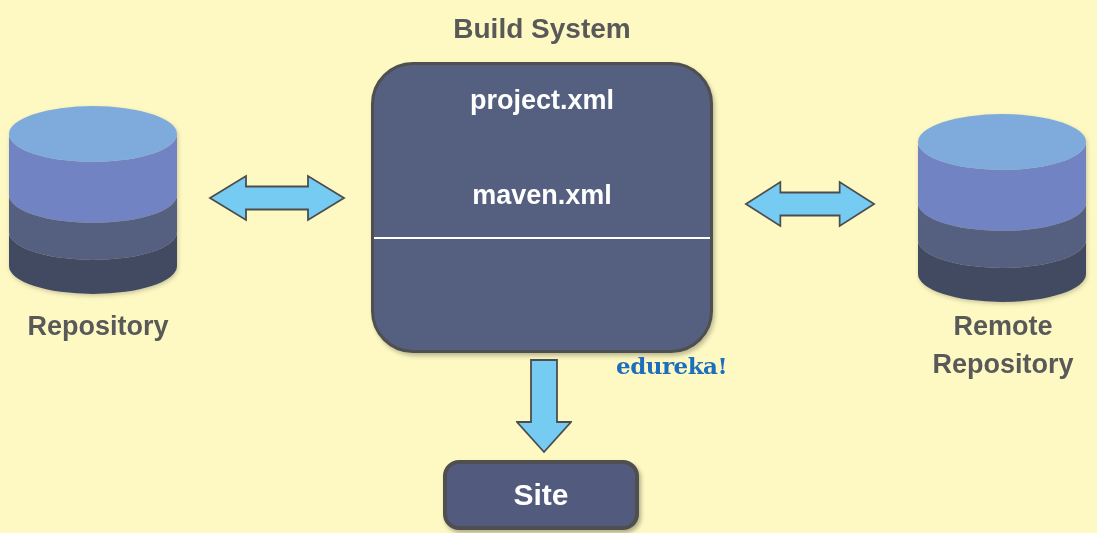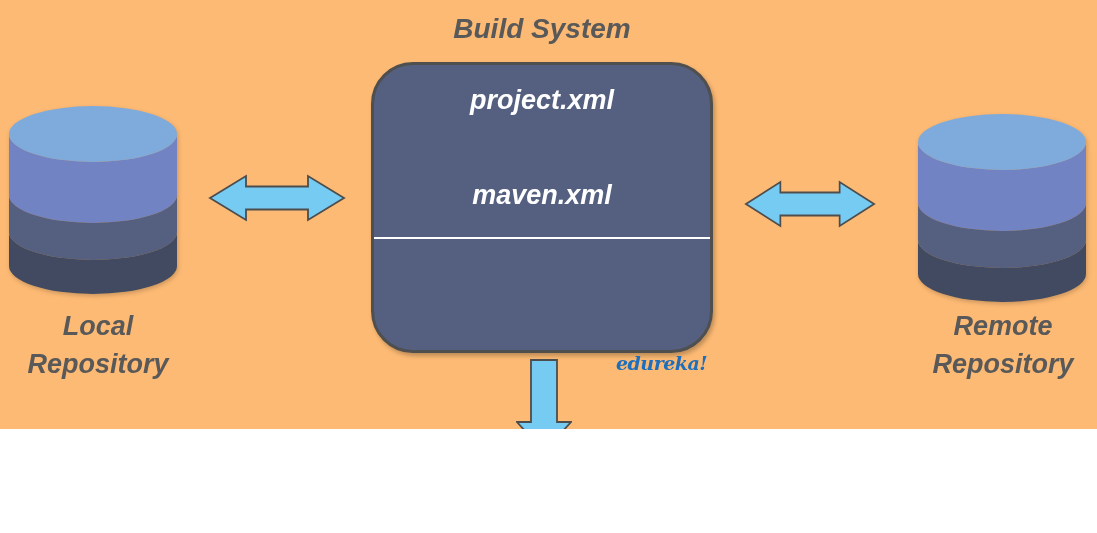--- a/index.html
+++ b/index.html
@@ -1,19 +1,18 @@
 <!DOCTYPE html>
 <html style="--label-text: #595959; --box-text: #ffffff; --box-fill: #556080; --box-border: #4f4f4f; --site-fill: #525b7d; --divider: #ffffff; --arrow-fill: #76cbf3; --arrow-stroke: #4d4d4d; --edureka-blue: #1d6fbd; --cylinder-top: #7fabdc; --cylinder-band2: #7283c4; --cylinder-band3: #556080; --cylinder-band4: #414a61;"><head>
 <meta charset="utf-8">
 <style>
   html,body{margin:0;padding:0;background:#ffffff;}
   #stage{
-    position:relative;width:1097px;height:429px;background:#fdba74;overflow:hidden;
+    position:relative;width:1097px;height:533px;background:#fef9c3;overflow:hidden;
     font-family:"Liberation Sans", sans-serif;
-    font-style:italic;
   }
   .abs{position:absolute;}
   .label{
     color:var(--label-text,#595959);font-weight:bold;text-align:center;
   }
   #diagram-title{left:371px;top:13px;width:342px;font-size:28px;}
   #build-box{
     left:371px;top:62px;width:342px;height:291px;box-sizing:border-box;
     background:var(--box-fill,#556080);border:3px solid var(--box-border,#4f4f4f);
     border-radius:42px;box-shadow:2px 3px 4px rgba(0,0,0,0.25);
@@ -21,21 +20,21 @@
   .box-text{
     position:absolute;left:0;width:100%;text-align:center;
     color:var(--box-text,#ffffff);font-weight:bold;
   }
   #box-file-1{top:20px;font-size:27px;}
   #box-file-2{top:115px;font-size:27px;}
   #box-divider{position:absolute;left:0;right:0;top:172px;height:2px;background:var(--divider,#ffffff);}
   #box-engine{top:216px;font-size:29px;}
   #watermark{
     left:616px;top:352px;width:90px;text-align:right;
-    font-family:"DejaVu Serif", serif;font-weight:bold;font-size:19px;
+    font-family:"DejaVu Serif", serif;font-weight:bold;font-size:23px;
     color:var(--edureka-blue,#1d6fbd);letter-spacing:-0.5px;
   }
   #http-label{left:744px;top:136px;width:132px;font-size:28px;}
   #local-repo-label{left:3px;top:307px;width:190px;font-size:27px;line-height:38px;}
   #remote-repo-label{left:903px;top:307px;width:200px;font-size:27px;line-height:38px;}
   #site-box{
     left:443px;top:460px;width:196px;height:70px;box-sizing:border-box;
     background:var(--site-fill,#525b7d);border:4px solid var(--box-border,#4f4f4f);
     border-radius:16px;box-shadow:2px 3px 4px rgba(0,0,0,0.3);
     display:flex;align-items:center;justify-content:center;
@@ -78,23 +77,25 @@
   </svg>
 
   <svg class="abs icon" style="left:744px;top:177px;" width="132" height="54" viewBox="0 0 138 54" preserveAspectRatio="none">
     <path d="M2,27 L38,5 L38,15.5 L100,15.5 L100,5 L136,27 L100,49 L100,38.5 L38,38.5 L38,49 Z" stroke-width="1.8" fill="#76cbf3" stroke="#4d4d4d"></path>
   </svg>
 
   <svg class="abs icon" style="left:516px;top:359px;" width="56" height="95" viewBox="0 0 56 95">
     <path d="M15,1 L41,1 L41,63 L55,63 L28,93 L1,63 L15,63 Z" stroke-width="1.8" fill="#76cbf3" stroke="#4d4d4d"></path>
   </svg>
 
+  <div id="site-box" class="abs">
+    <span class="box-label">Site</span>
+  </div>
 
   <div id="local-repo-label" class="abs label">
-    <div>Local</div>
     <div>Repository</div>
   </div>
   <div id="remote-repo-label" class="abs label">
     <div>Remote</div>
     <div>Repository</div>
   </div>
 
 </div>
 
 </body></html>

